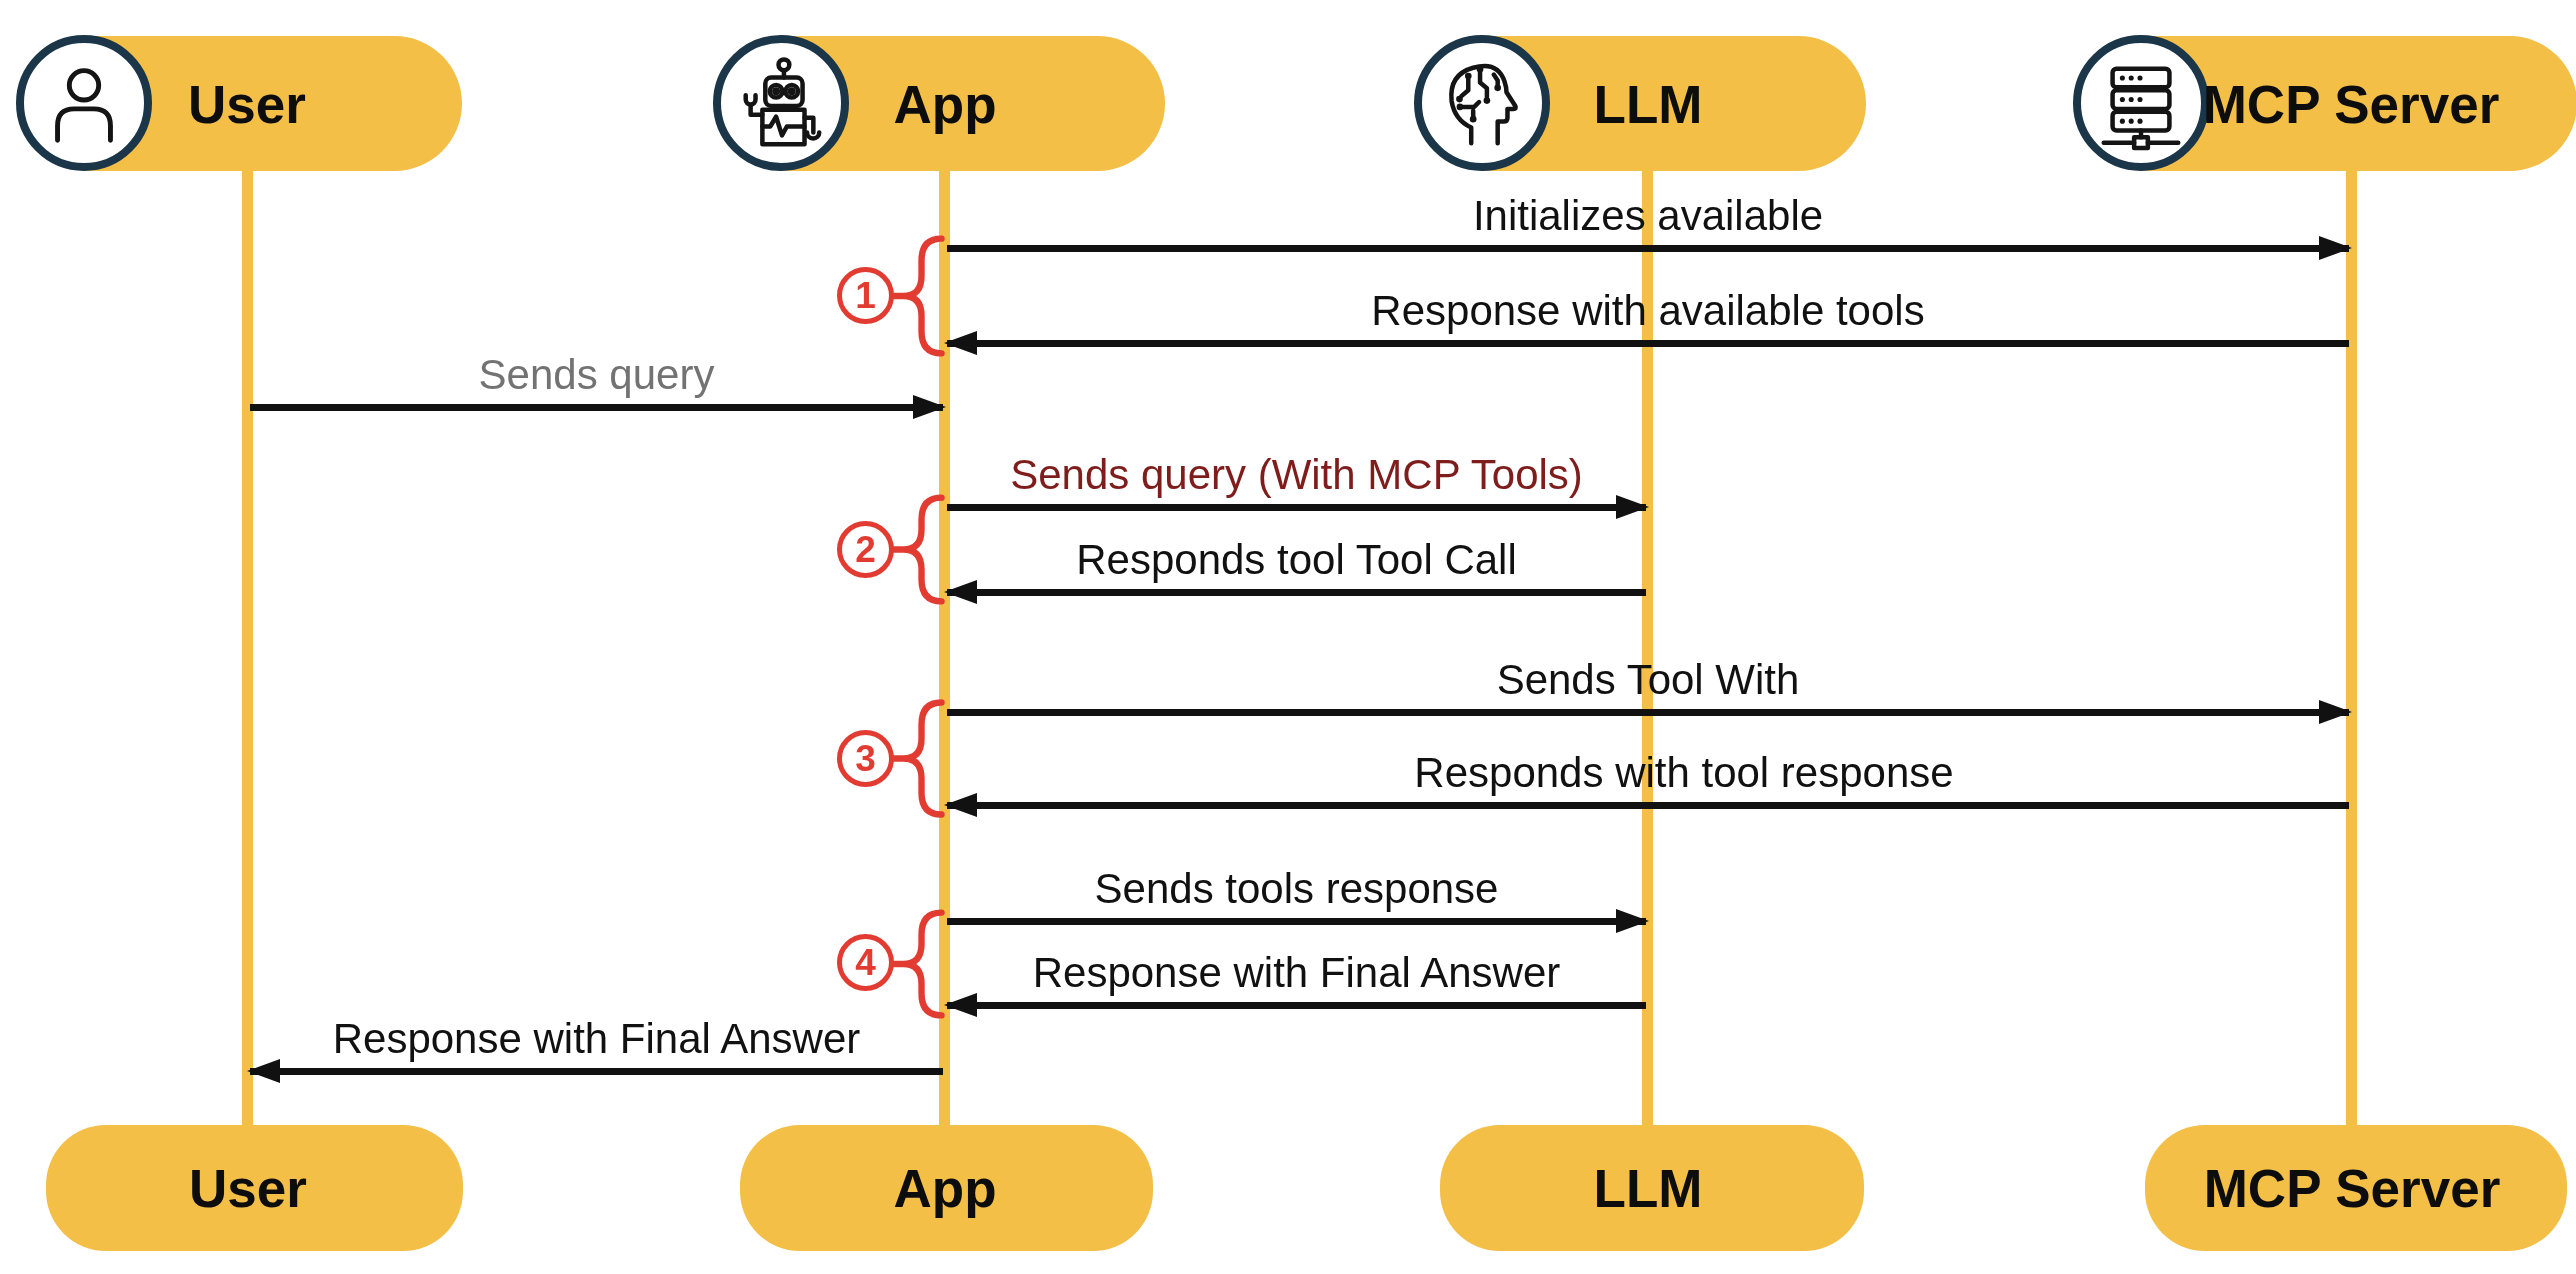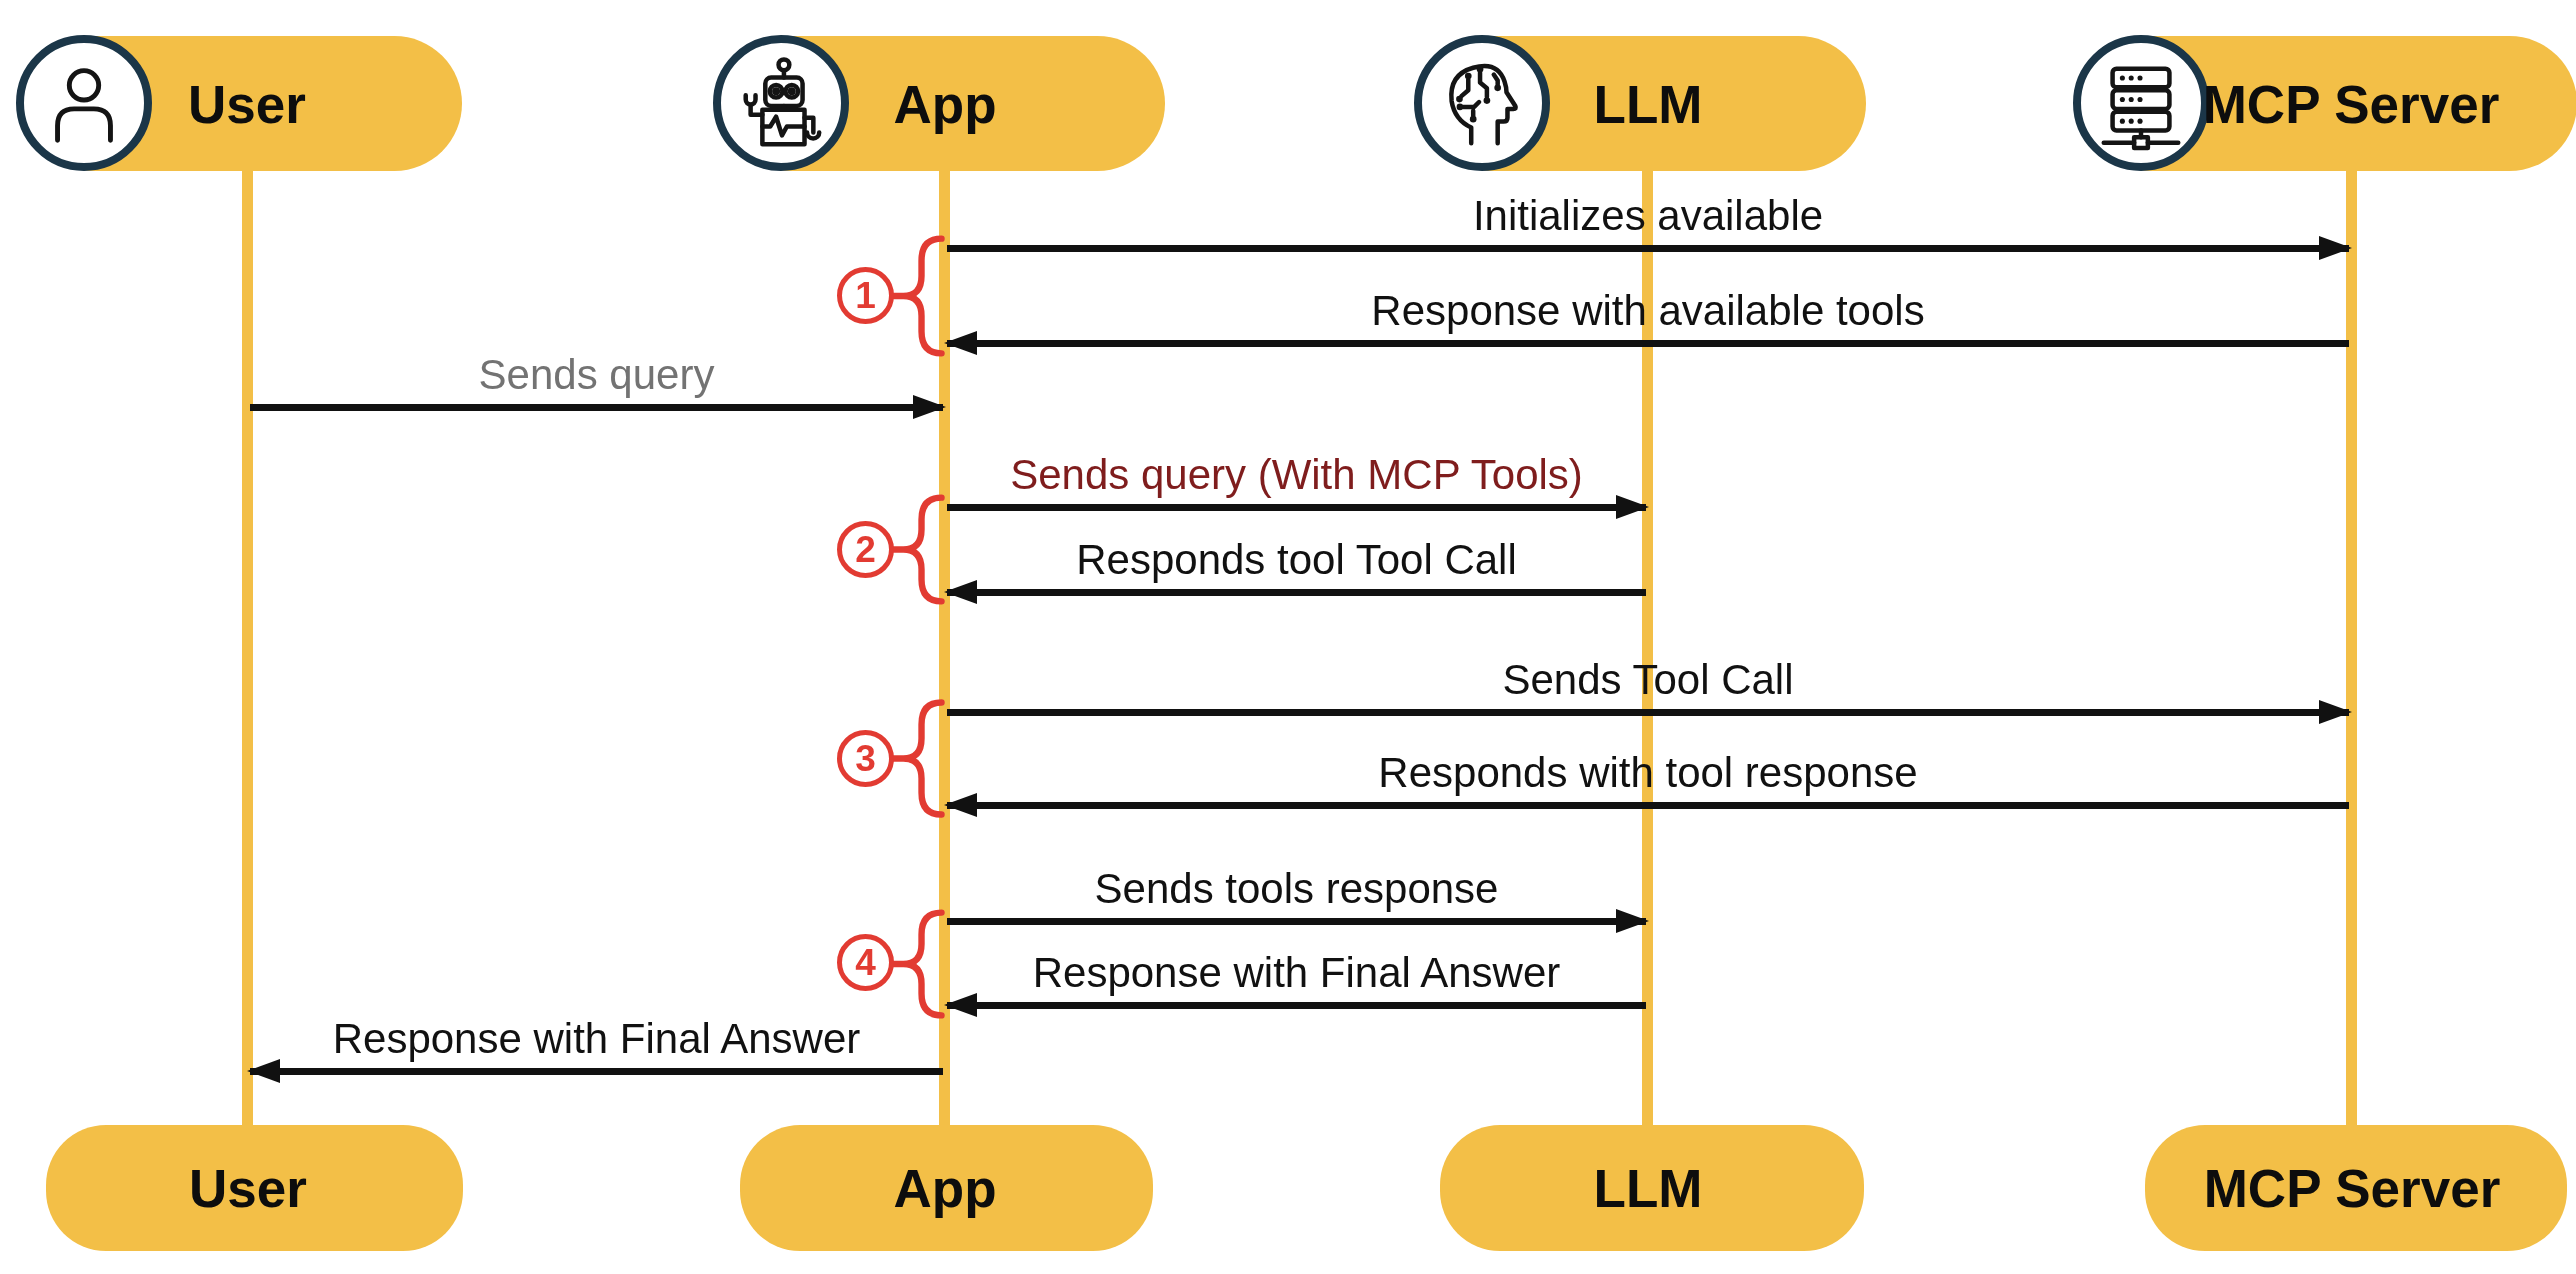--- a/index.html
+++ b/index.html
@@ -160,26 +160,26 @@
       <div class="msg-label" style="color: #7f1d1d;">Sends query (With MCP Tools)</div>
     </div>
     <div class="msg" style="left: 945px; top: 592px; width: 703px;">
       <div class="msg-line" style="background: rgb(17, 17, 17);"></div>
       <div class="head left"></div>
       <div class="msg-label" style="color: rgb(17, 17, 17);">Responds tool Tool Call</div>
     </div>
     <div class="msg" style="left: 945px; top: 712px; width: 1406px;">
       <div class="msg-line" style="background: rgb(17, 17, 17);"></div>
       <div class="head right"></div>
-      <div class="msg-label" style="color: rgb(17, 17, 17);">Sends Tool Call</div>
+      <div class="msg-label" style="color: rgb(17, 17, 17);">Sends Tool With</div>
     </div>
     <div class="msg" style="left: 945px; top: 805px; width: 1406px;">
       <div class="msg-line" style="background: rgb(17, 17, 17);"></div>
       <div class="head left"></div>
-      <div class="msg-label" style="color: rgb(17, 17, 17);">Responds with tool response</div>
+      <div class="msg-label" style="color: rgb(17, 17, 17); margin-left: 36px;">Responds with tool response</div>
     </div>
     <div class="msg" style="left: 945px; top: 921px; width: 703px;">
       <div class="msg-line" style="background: rgb(17, 17, 17);"></div>
       <div class="head right"></div>
       <div class="msg-label" style="color: rgb(17, 17, 17); text-align: right;">Sends tools response</div>
     </div>
     <div class="msg" style="left: 945px; top: 1005px; width: 703px;">
       <div class="msg-line" style="background: rgb(17, 17, 17);"></div>
       <div class="head left"></div>
       <div class="msg-label" style="color: rgb(17, 17, 17);">Response with Final Answer</div>

